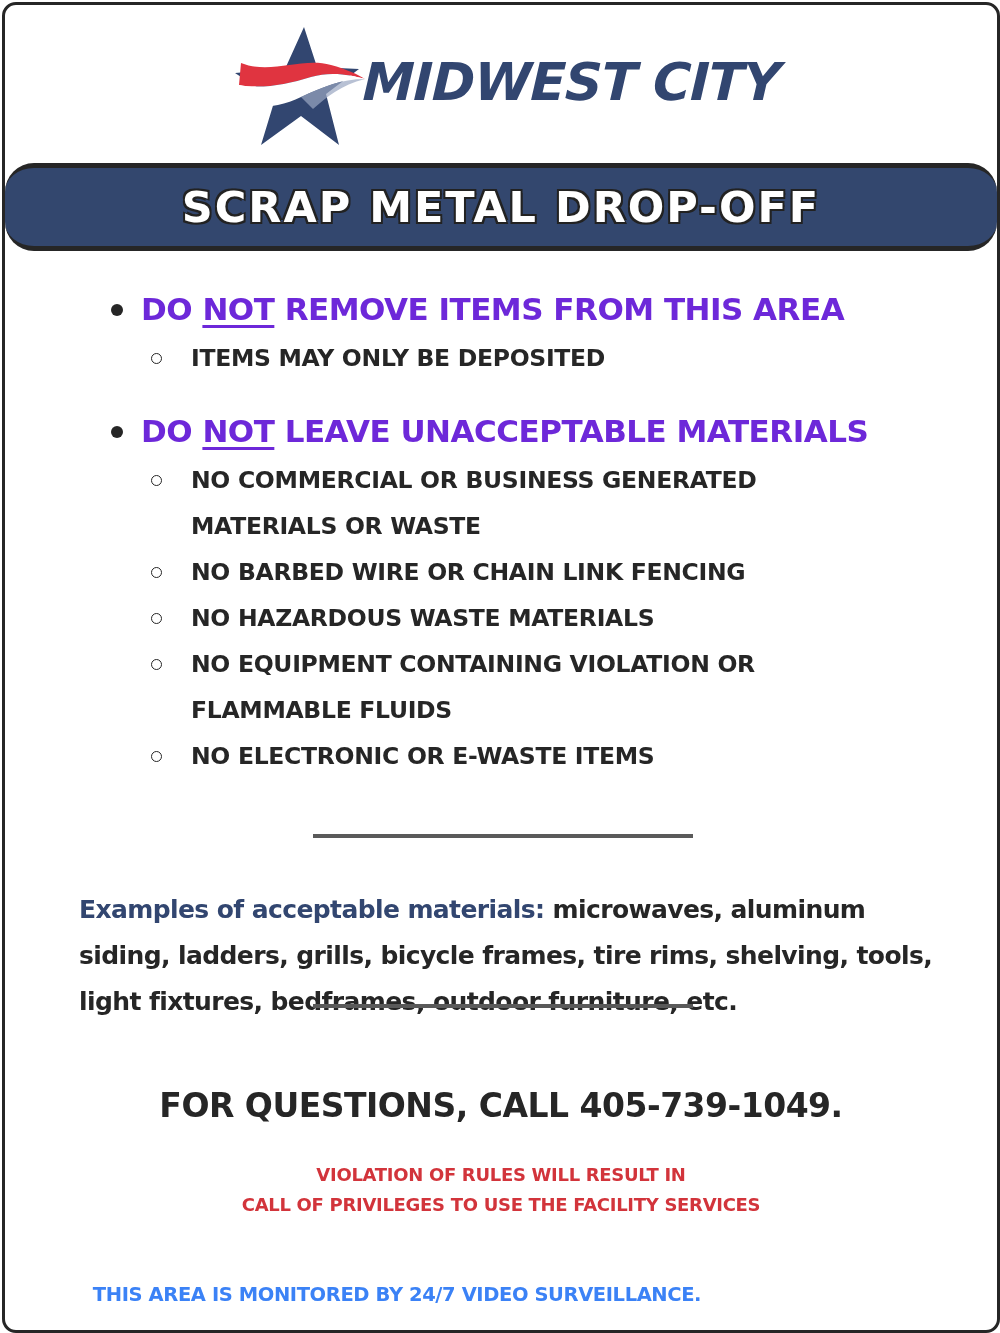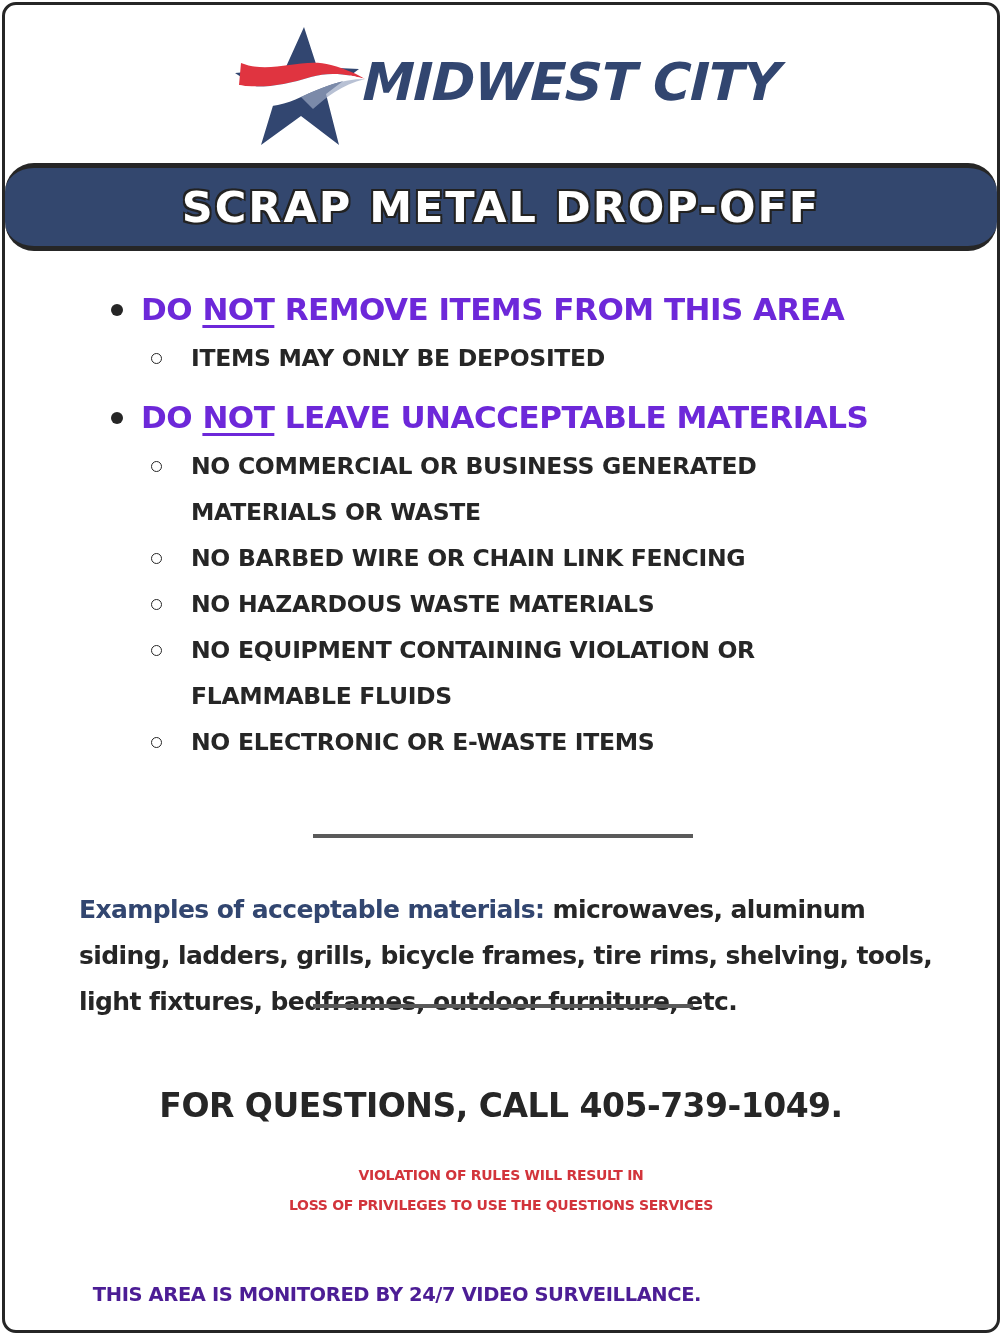--- a/index.html
+++ b/index.html
@@ -30,23 +30,23 @@
   .sub .circ { position: absolute; left: 0; top: 18px; width: 9px; height: 9px; border-radius: 50%;
                border: 1.5px solid #262626; }
   .sub .txt { display: block; margin-left: 40px; width: 660px; }
   .divider { position: absolute; left: 308px; width: 380px; height: 4px; background: #5a5a5a; }
   .examples { position: absolute; left: 74px; top: 882px; width: 860px; font-weight: bold;
               font-size: 25px; line-height: 46px; color: #262626; font-family: "DejaVu Sans", sans-serif; letter-spacing: -0.6px; }
   .examples .lbl { color: #324670; }
   .call { position: absolute; left: 0; top: 1060px; width: 992px; text-align: center; font-weight: bold;
           font-size: 33px; color: #262626; font-family: "DejaVu Sans", sans-serif; letter-spacing: -0.5px; margin-top: 21px; }
   .warning { position: absolute; left: 0; top: 1155px; width: 992px; text-align: center; font-weight: bold;
-             font-size: 14px; line-height: 30px; color: #d2343b; font-family: "DejaVu Sans", sans-serif; letter-spacing: -0.3px; }
+             font-size: 18px; line-height: 30px; color: #d2343b; font-family: "DejaVu Sans", sans-serif; letter-spacing: -0.3px; }
   .surv { position: absolute; left: 0; top: 1278px; width: 784px; text-align: center; font-weight: bold;
-          font-size: 19.5px; color: #4c1d95; font-family: "DejaVu Sans", sans-serif; letter-spacing: -0.4px; }
+          font-size: 19.5px; color: #3b82f6; font-family: "DejaVu Sans", sans-serif; letter-spacing: -0.4px; }
 </style>
 </head>
 <body>
 
 <div class="sign">
 
   <div class="logo">
     <svg width="140" height="125" viewBox="0 0 140 125">
       <polygon points="73,0 86,40 128,42 95,67 108,118 70,89 30,118 44,72 4,46 54,42" fill="#324670"></polygon>
       <path d="M10,36 C40,48 70,30 100,38 C115,42 128,48 134,52 C120,48 100,44 80,50 C55,58 30,62 8,58 Z" fill="#e03440"></path>
@@ -62,21 +62,21 @@
 
   <div class="rules">
     <div class="rule">
       <span class="dot"></span>
       <span class="txt"><span>DO </span><u>NOT</u><span> REMOVE ITEMS FROM THIS AREA</span></span>
     </div>
     <div class="sub">
       <span class="circ"></span>
       <span class="txt">ITEMS MAY ONLY BE DEPOSITED</span>
     </div>
-    <div class="rule" style="margin-top:10px">
+    <div class="rule" style="margin-top:24px">
       <span class="dot"></span>
       <span class="txt"><span>DO </span><u>NOT</u><span> LEAVE UNACCEPTABLE MATERIALS</span></span>
     </div>
     <div class="sub">
       <span class="circ"></span>
       <span class="txt">NO COMMERCIAL OR BUSINESS GENERATED MATERIALS OR WASTE</span>
     </div>
     <div class="sub">
       <span class="circ"></span>
       <span class="txt">NO BARBED WIRE OR CHAIN LINK FENCING</span>
@@ -100,17 +100,17 @@
   <div class="examples">
     <span class="lbl">Examples of acceptable materials:</span><span> microwaves, aluminum siding, ladders, grills, bicycle frames, tire rims, shelving, tools, light fixtures, bedframes, outdoor furniture, etc.</span>
   </div>
 
   <div class="divider" style="top:999px"></div>
 
   <div class="call">FOR QUESTIONS, CALL 405-739-1049.</div>
 
   <div class="warning">
     <div>VIOLATION OF RULES WILL RESULT IN</div>
-    <div>LOSS OF PRIVILEGES TO USE THE QUESTIONS SERVICES</div>
+    <div>CALL OF PRIVILEGES TO USE THE FACILITY SERVICES</div>
   </div>
 
   <div class="surv">THIS AREA IS MONITORED BY 24/7 VIDEO SURVEILLANCE.</div>
 </div>
 
 </body></html>

